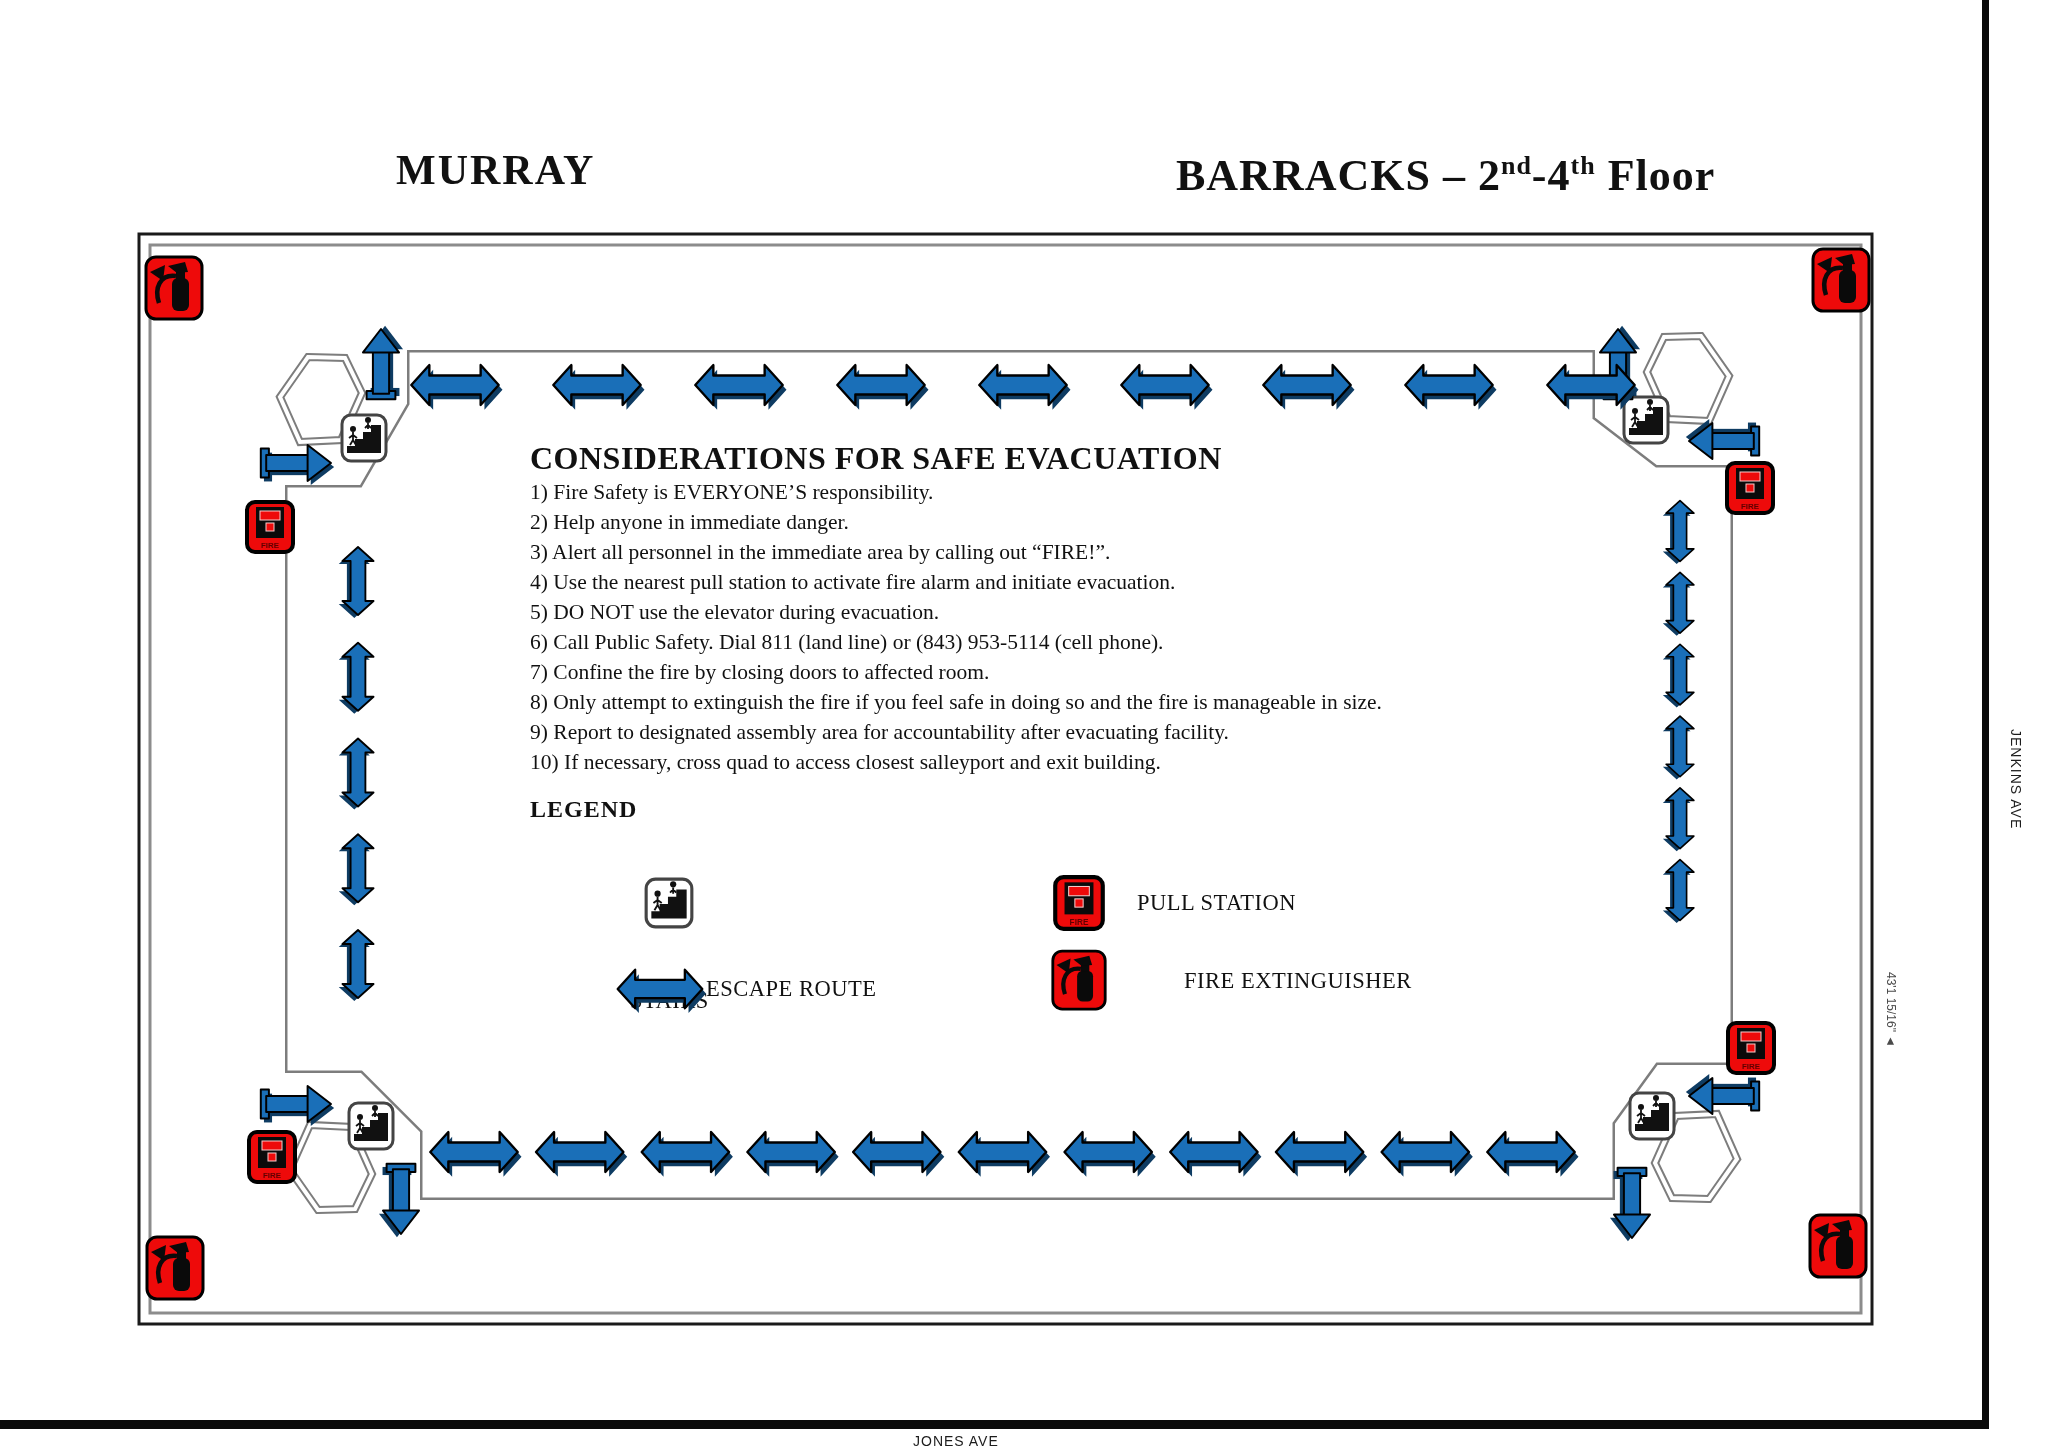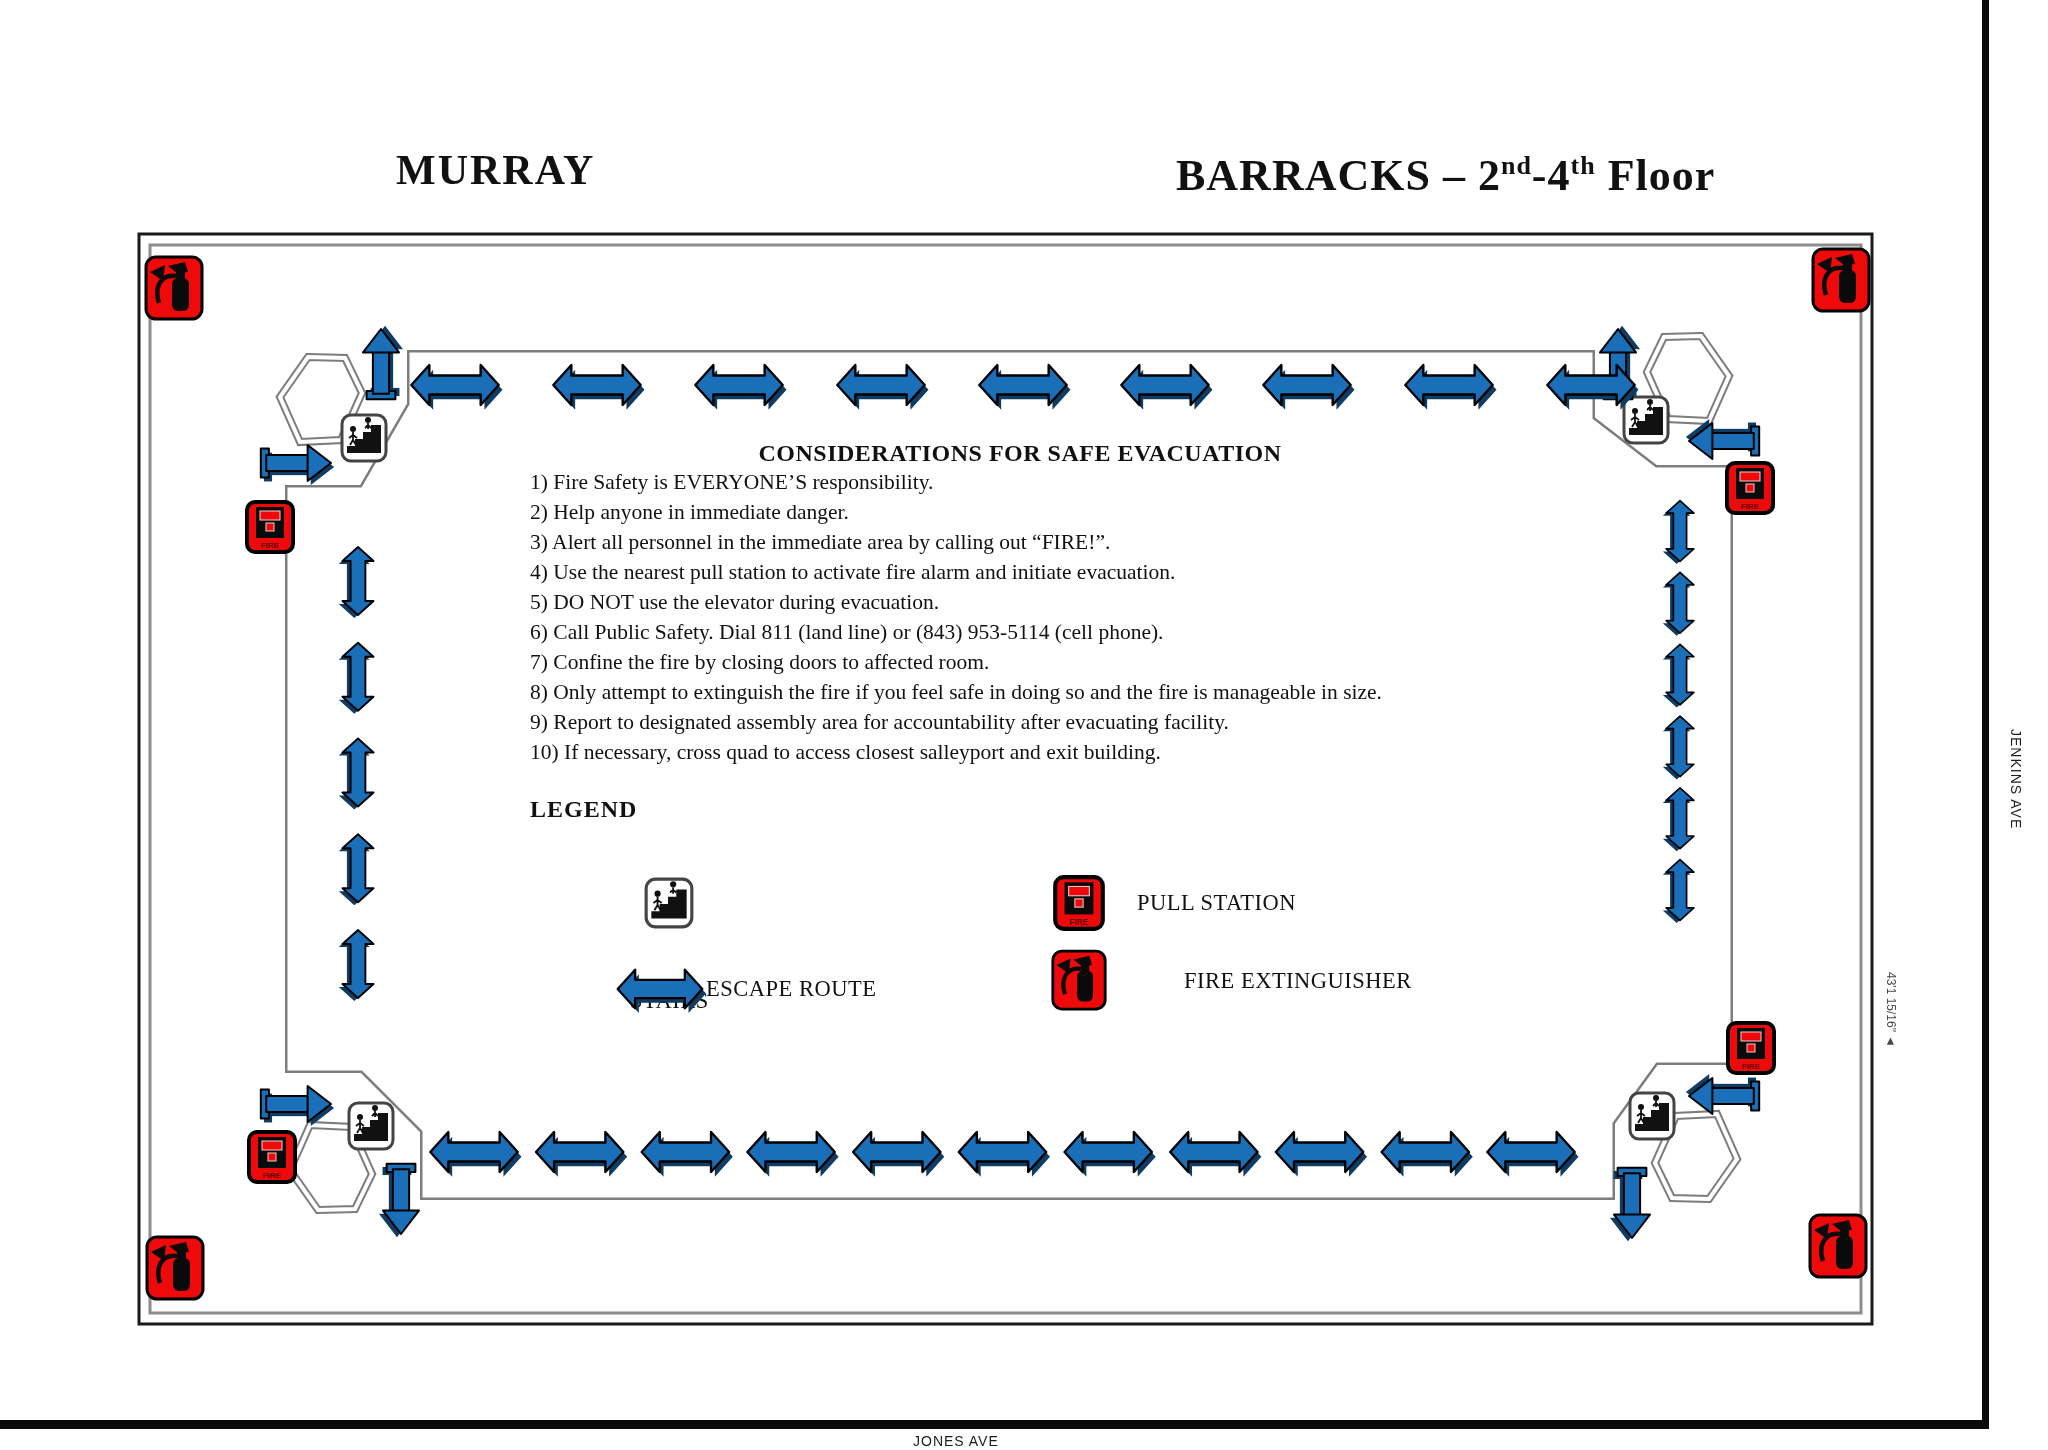--- a/index.html
+++ b/index.html
@@ -6,21 +6,21 @@
   body{width:2048px;height:1450px;position:relative;overflow:hidden;
        font-family:"Liberation Serif", serif; color:#111;}
   .page{position:absolute;inset:0;padding-left:17px;}
   svg.plan{position:absolute;left:0;top:0;width:2048px;height:1450px;}
 
   .title-left{position:absolute;left:396px;top:146px;font-size:42px;font-weight:bold;letter-spacing:2px;}
   .title-right{position:absolute;left:1176px;top:150px;font-size:44px;font-weight:bold;letter-spacing:1px;}
   .title-right sup{font-size:26px;text-align:center;}
 
   .cons{position:absolute;left:530px;top:440px;width:980px;}
-  .cons-title{width:100%;text-align:center;font-size:24px;font-weight:bold;letter-spacing:.5px;}
+  .cons-title{width:100%;text-align:left;font-size:32px;font-weight:bold;letter-spacing:.5px;}
   .cons-items{}
   .c-item{font-size:21.5px;line-height:30px;white-space:nowrap;}
 
   .legend-title{position:absolute;left:530px;top:796px;width:940px;text-align:left;
                 font-size:24px;font-weight:bold;letter-spacing:1px;}
   .legend-row{position:absolute;display:flex;align-items:center;}
   .legend-label{font-size:22.5px;letter-spacing:.5px;white-space:nowrap;}
   .lr-stairs{left:630px;top:874px;gap:56px;flex-direction:column;}
   .lr-escape{left:614px;top:964px;}
   .lr-pull{left:1051px;top:872px;gap:30px;}

